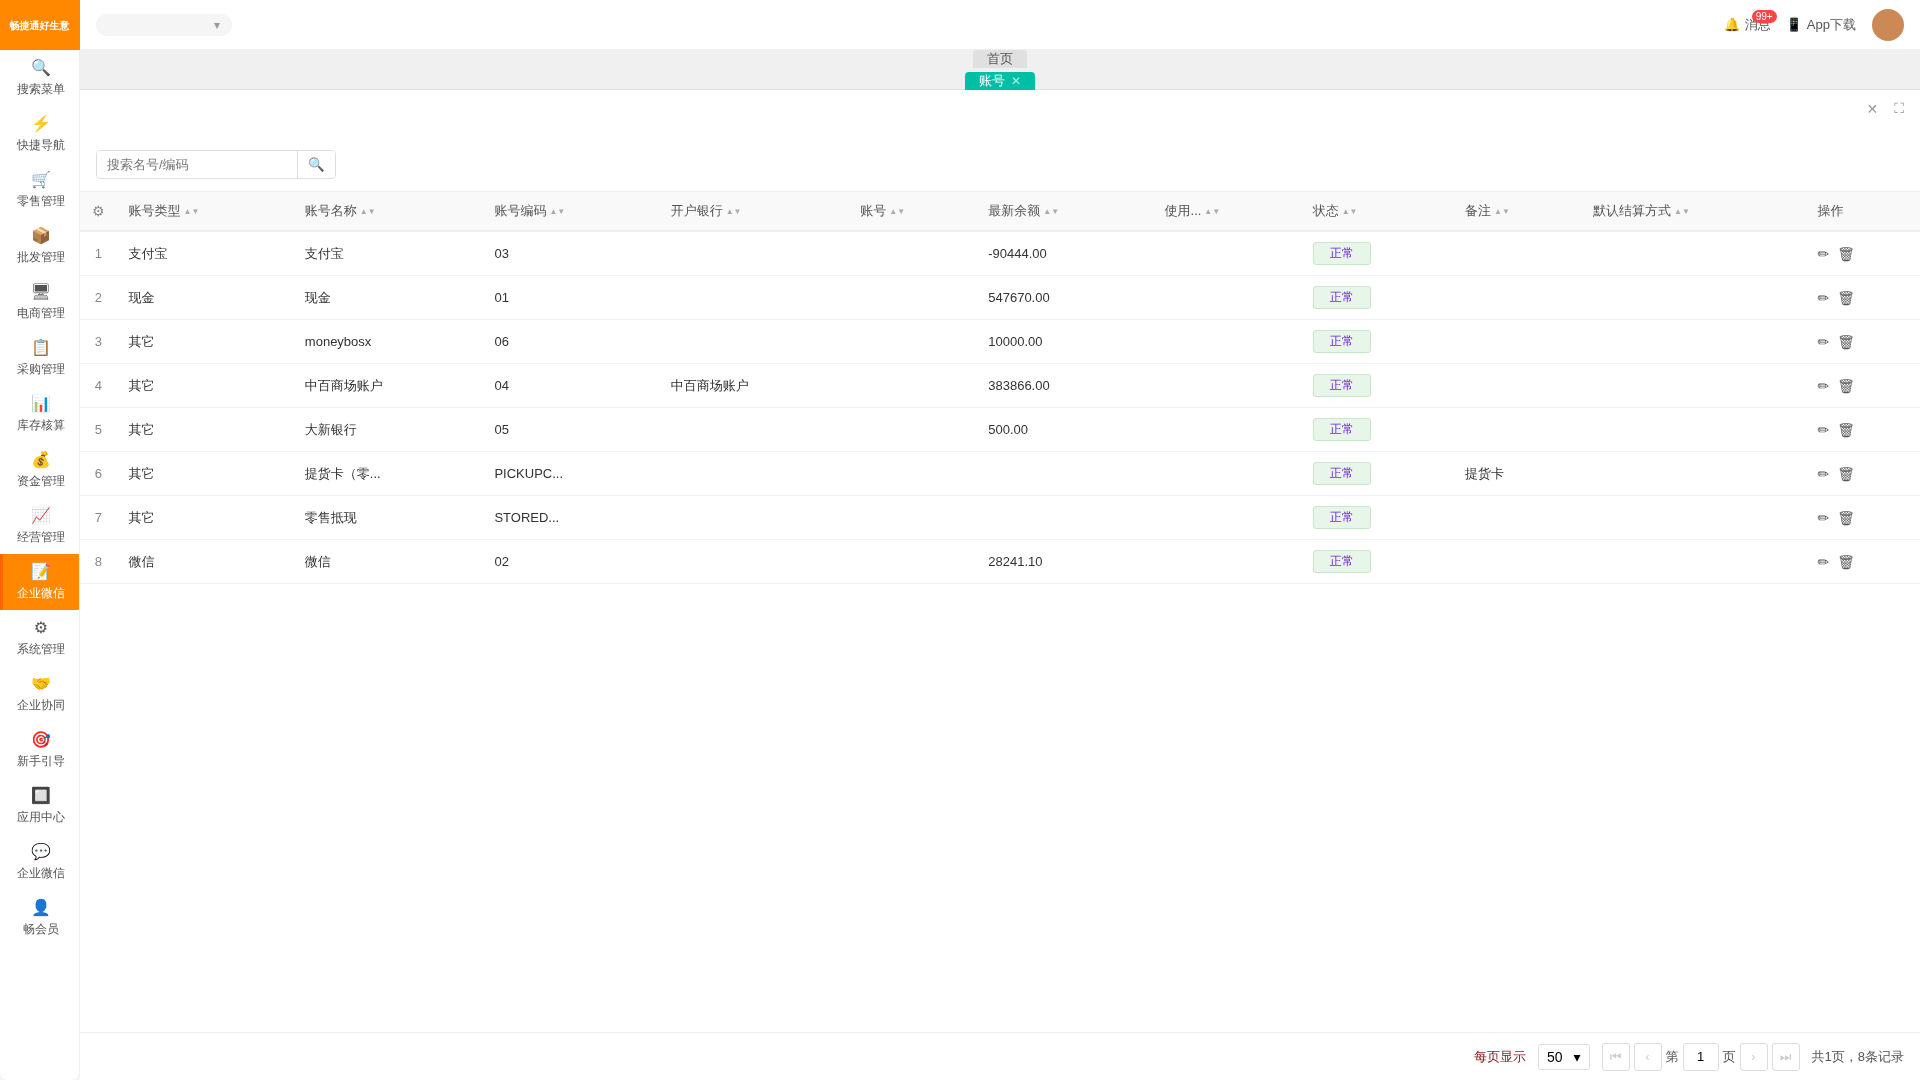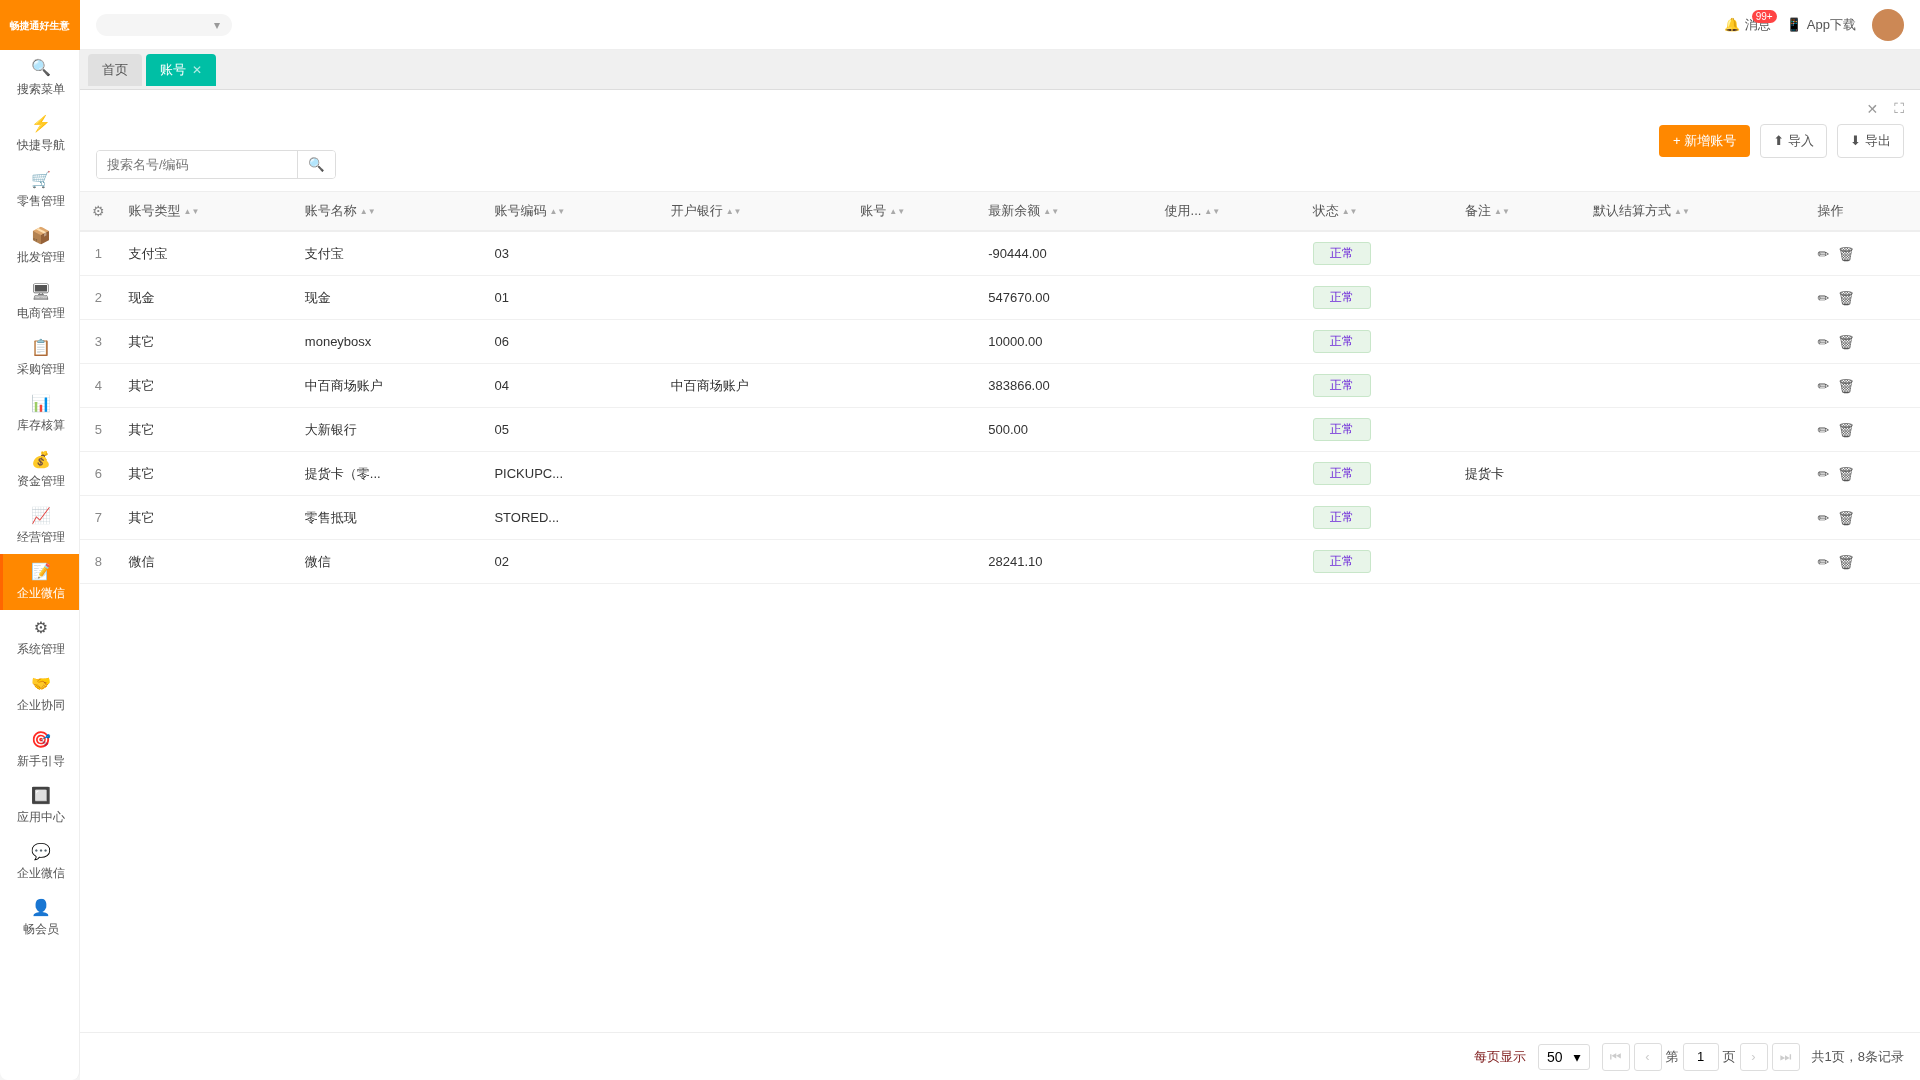--- a/index.html
+++ b/index.html
@@ -138,20 +138,21 @@
     
     .tab-bar {
       height: 40px;
       background: #f0f0f0;
       display: flex;
       align-items: center;
       padding: 0 8px;
       gap: 4px;
       flex-shrink: 0;
       border-bottom: 1px solid #ddd;
+      flex-direction: column;
     }
     .tab {
       height: 32px;
       display: flex;
       align-items: center;
       padding: 0 14px;
       border-radius: 4px 4px 0 0;
       cursor: pointer;
       font-size: 13px;
       gap: 6px;
@@ -499,33 +500,20 @@
 
     <div class="window-controls">
       <button class="wc-btn">✕</button>
       <button class="wc-btn">⛶</button>
     </div>
 
     <div class="content-header">
       <div class="search-box">
         <input type="text" placeholder="搜索名号/编码" style="">
         <button class="search-btn">🔍</button>
-      </div>
-      <div class="header-actions">
-        <button class="btn-primary">
-          <span>+ 新增账号</span>
-        </button>
-        <button class="btn-secondary">
-          <span>⬆</span>
-          <span>导入</span>
-        </button>
-        <button class="btn-secondary">
-          <span>⬇</span>
-          <span>导出</span>
-        </button>
       </div>
     </div>
 
     <div class="table-wrapper">
       <table>
         <thead>
           <tr>
             <th><span class="gear-icon">⚙</span></th>
             <th>账号类型<span class="sort-icons">▲▼</span></th>
             <th>账号名称<span class="sort-icons">▲▼</span></th>

